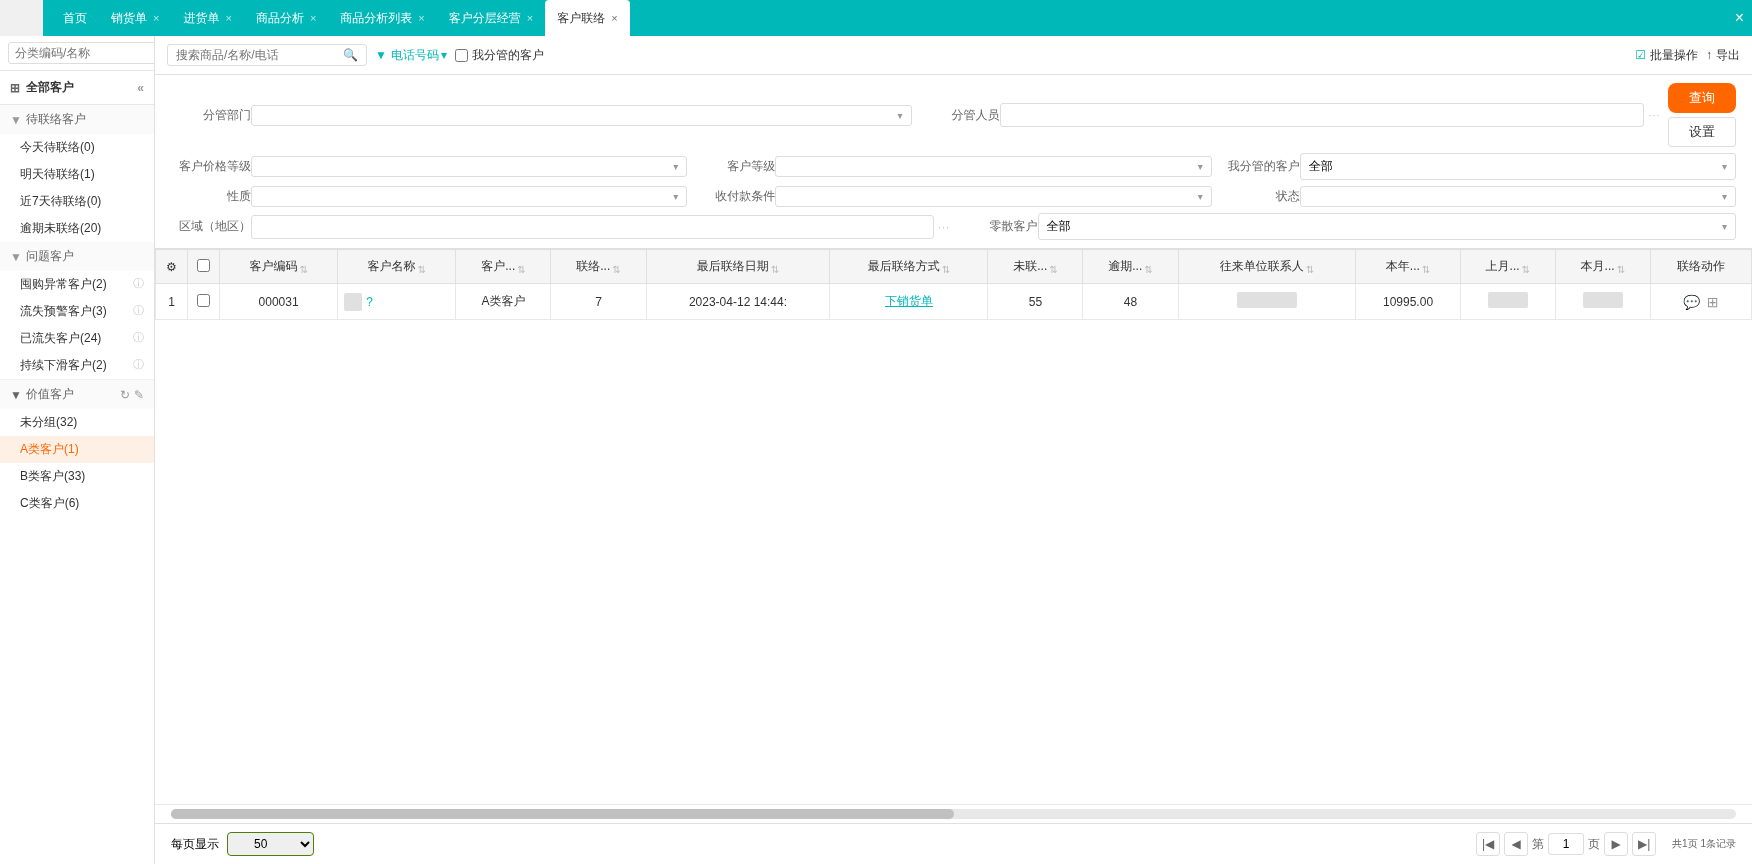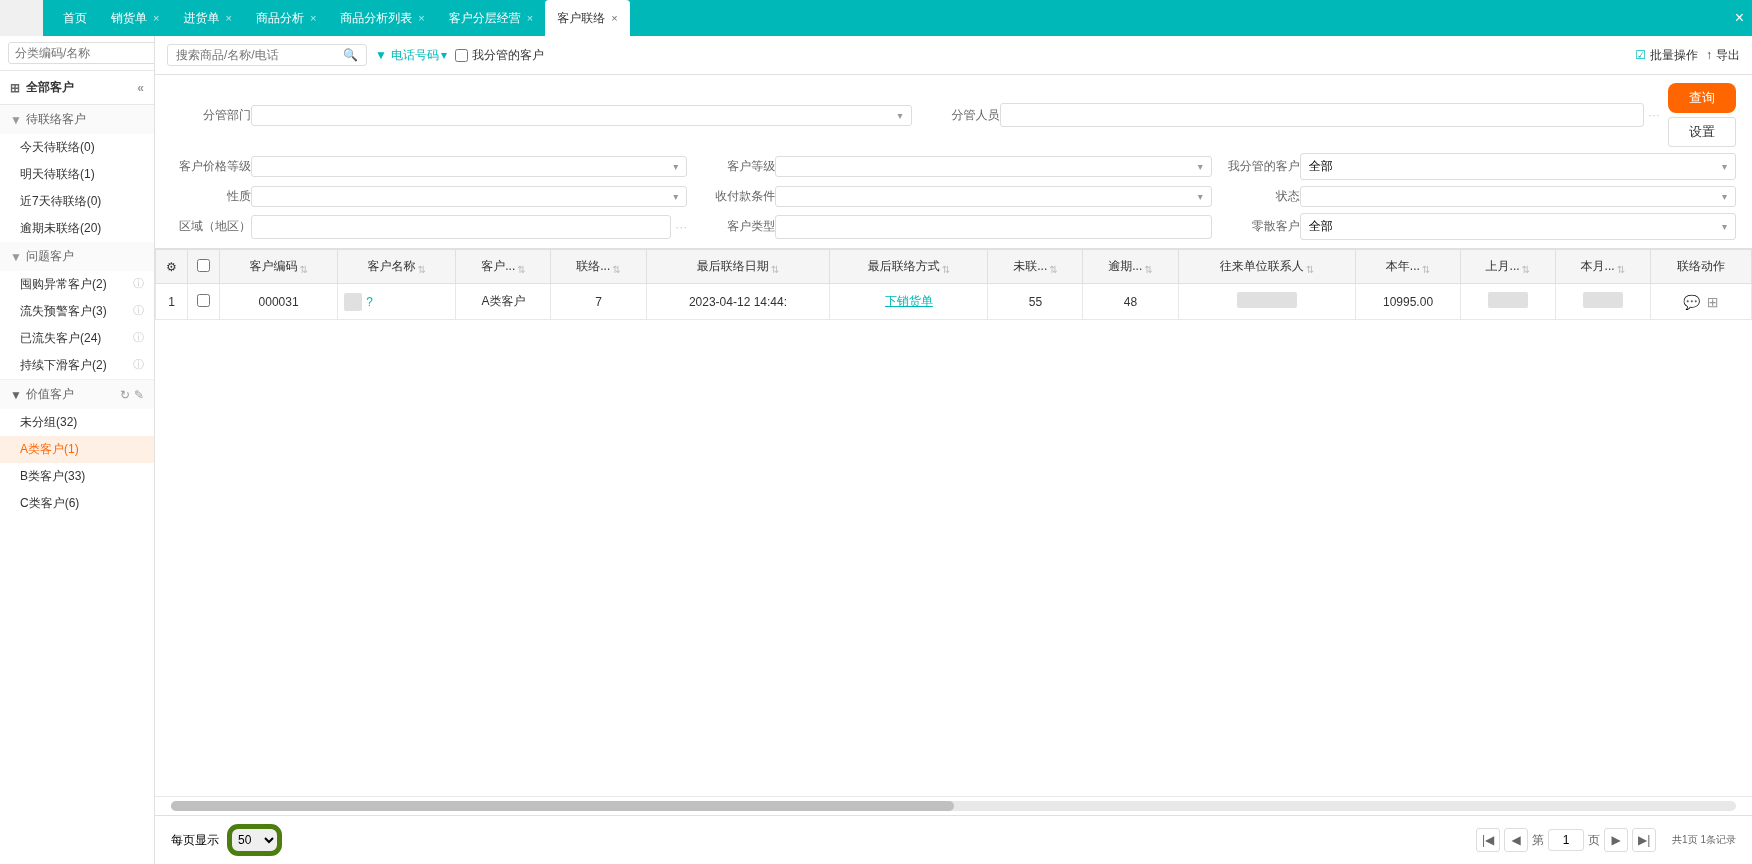--- a/index.html
+++ b/index.html
@@ -144,21 +144,21 @@
     .th-sort { display: flex; align-items: flex-end; justify-content: center; gap: 2px; }
     .sort-icon { color: #bbb; font-size: 10px; }
 
     
     .bottom-bar {
       background: white; border-top: 1px solid #e0e0e0; padding: 8px 16px;
       display: flex; align-items: center; gap: 8px; flex-shrink: 0;
     }
     .per-page-label { color: #000000; font-size: 12px; }
     .per-page-select {
-      border: 5px solid #4d7c0f; border-radius: 11px; padding: 3px 2px;
+      border: 1px solid #4d7c0f; border-radius: 4px; padding: 3px 22px;
       font-size: 12px; outline: none; cursor: pointer;
     }
     .pagination { display: flex; align-items: center; gap: 4px; margin-left: auto; }
     .page-btn {
       width: 24px; height: 24px; border: 1px solid #ddd; border-radius: 3px;
       background: white; cursor: pointer; display: flex; align-items: center; justify-content: center;
       color: #666; font-size: 12px;
     }
     .page-btn:disabled { opacity: 0.4; cursor: default; }
     .page-label { color: #666; font-size: 12px; }
@@ -390,24 +390,20 @@
             <span class="chev">▾</span>
           </div>
         </div>
       </div>
 
       <div class="filter-row" style="margin-bottom:0;">
         <div class="filter-group">
           <span class="filter-label">区域（地区）</span>
           <input class="filter-input" type="text" style="flex: 1 1 0%;">
           <span class="filter-dots">···</span>
-        </div>
-        <div class="filter-group">
-          <span class="filter-label">客户类型</span>
-          <input class="filter-input" type="text" style="">
         </div>
         <div class="filter-group">
           <span class="filter-label">零散客户</span>
           <div class="filter-select">
             <span>全部</span>
             <span class="chev">▾</span>
           </div>
         </div>
       </div>
     </div>

